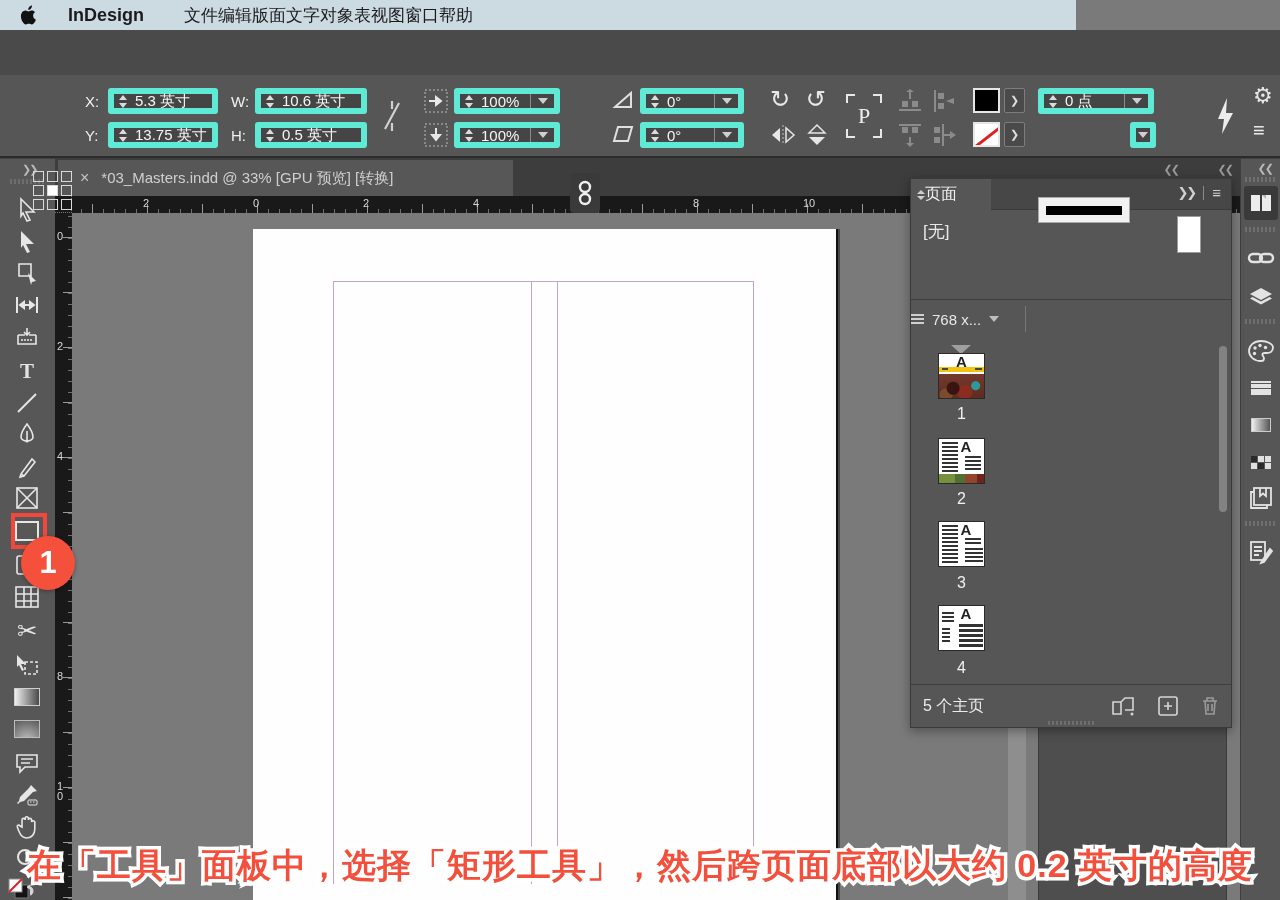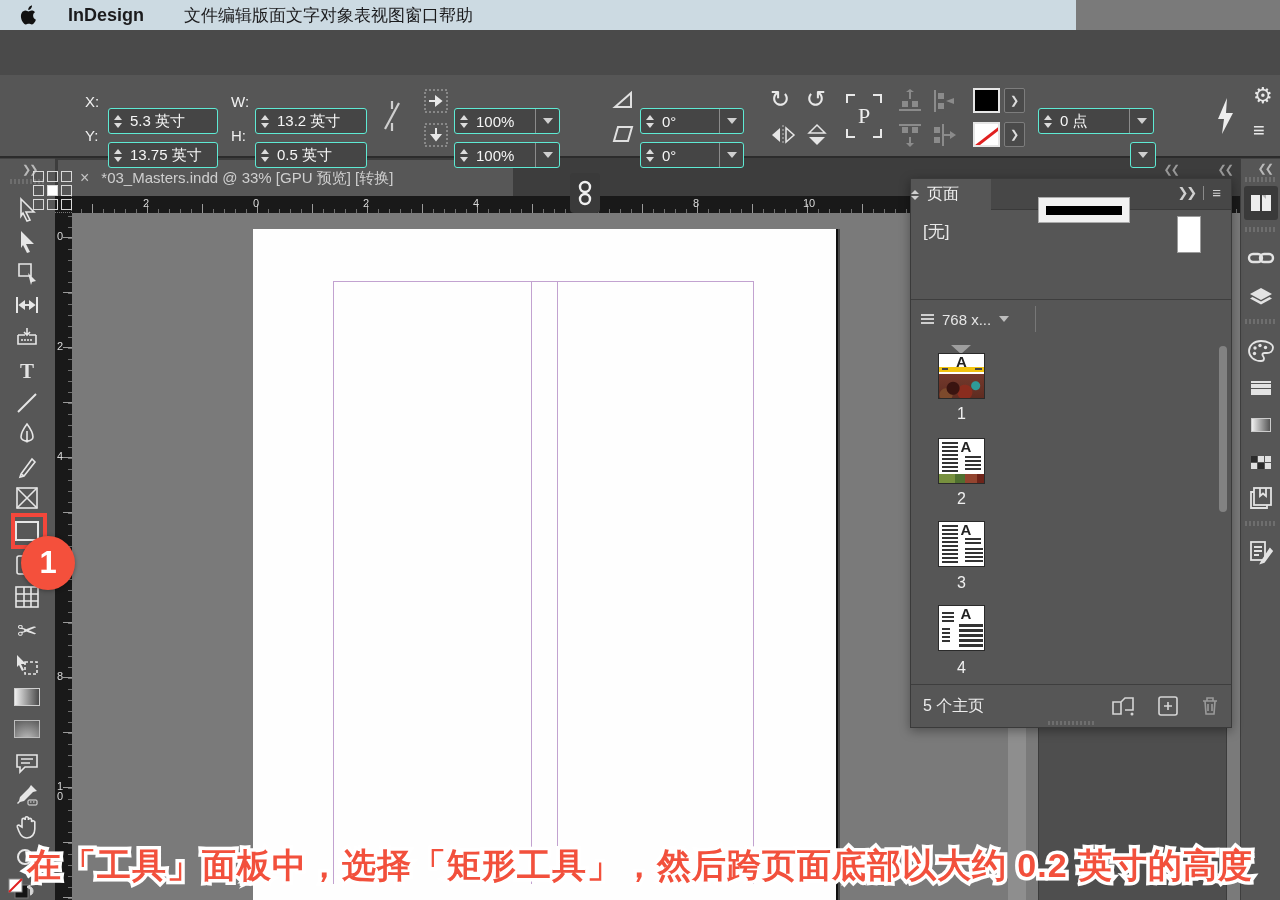--- a/index.html
+++ b/index.html
@@ -23,21 +23,21 @@
   #home-icon { left:104px; top:39px; }
   #win-title { left:383px; top:42px; color:#dedede; font-size:17px; }
   #share-icon { left:883px; top:38px; }
   #workspace { left:933px; top:44px; color:#dcdcdc; font-size:15px; display:flex; align-items:center; gap:7px; }
   .chev-down { width:0; height:0; border-left:5px solid transparent; border-right:5px solid transparent; border-top:6px solid #cfcfcf; }
   #search-box { left:1048px; top:38px; width:230px; height:29px; background:#3e3e3e; border:1px solid #979797; border-radius:4px; color:#eee; font-size:14px; padding:0 8px; outline:none; }
 
   
   #controlbar { left:0; top:75px; width:1280px; height:83px; background:#565656; border-bottom:2px solid #2c2c2c; z-index:54; color:#ececec; }
   .cp-label { position:absolute; font-size:15px; color:#f0f0f0; }
-  .cp-field { position:absolute; height:26px; background:#454545; border:1px solid #5eead4; border-radius:3px; display:flex; align-items:center; color:#f5f5f5; font-size:15px;margin-top:20px; }
+  .cp-field { position:absolute; height:26px; background:#454545; border:6px solid #5eead4; border-radius:3px; display:flex; align-items:center; color:#f5f5f5; font-size:15px; }
   .stepper { width:17px; height:100%; display:flex; flex-direction:column; align-items:center; justify-content:center; gap:3px; border-right:0; }
   .st-up { width:0;height:0;border-left:4px solid transparent;border-right:4px solid transparent;border-bottom:5px solid #dcdcdc; }
   .st-dn { width:0;height:0;border-left:4px solid transparent;border-right:4px solid transparent;border-top:5px solid #dcdcdc; }
   .cp-val { padding-left:4px; white-space:nowrap; }
   .dd { margin-left:auto; width:24px; height:100%; border-left:1px solid #8b8b8b; display:flex; align-items:center; justify-content:center; }
   
   #refgrid { left:33px; top:96px; display:grid; grid-template-columns:repeat(3,11px); grid-template-rows:repeat(3,11px); gap:3px; }
   #refgrid i { border:1.5px solid #d9d9d9; background:transparent; }
   #refgrid i.sel { background:#ffffff; }
   .cp-icon { position:absolute; color:#e8e8e8; }
@@ -83,35 +83,35 @@
   #canvas { left:72px; top:213px; width:1168px; height:687px; background:#7a7a7a; overflow:hidden; z-index:1; }
   #page { position:absolute; left:181px; top:16px; width:585px; height:671px; background:#fefefe; border-right:2px solid #101010; box-shadow:2px 0 0 rgba(0,0,0,.4); }
   .guide-v { position:absolute; top:68px; width:1px; height:603px; background:#c2a2d0; }
   .guide-h { position:absolute; top:68px; left:80px; width:420px; height:1px; background:#c2a2d0; }
   #pb-light-strip { left:936px; top:515px; width:18px; height:172px; background:#8e8e8e; }
   #pb-dark-block { left:966px; top:515px; width:189px; height:172px; background:#4e4e4e; border-left:1px solid #3c3c3c; border-right:1px solid #3c3c3c; }
 
   
   #pages-panel { left:910px; top:178px; width:322px; height:550px; background:#565656; border:1px solid #3a3a3a; box-shadow:0 3px 10px rgba(0,0,0,.35); z-index:35; color:#e8e8e8; }
   #pp-header { position:absolute; left:0; top:0; width:100%; height:31px; background:#474747; border-bottom:1px solid #3a3a3a; }
-  #pp-tab { position:absolute; left:0; top:0; width:80px; height:31px; background:#565656; display:flex; align-items:center; gap:8px; padding-left:0; font-size:16px; color:#f0f0f0; }
+  #pp-tab { position:absolute; left:0; top:0; width:80px; height:31px; background:#565656; display:flex; align-items:center; padding-left:6px; font-size:16px; color:#f0f0f0; }
   .updn { display:flex; flex-direction:column; gap:2px; }
   .updn i { width:0;height:0;border-left:4px solid transparent;border-right:4px solid transparent; }
   .updn i.u { border-bottom:4px solid #cfcfcf; }
   .updn i.d { border-top:4px solid #cfcfcf; }
   #pp-hdr-icons { position:absolute; right:10px; top:6px; display:flex; align-items:center; gap:8px; color:#d0d0d0; }
   #pp-hdr-icons .chevs { font-size:13px; letter-spacing:-2px; }
   #pp-hdr-icons .bar { width:1px; height:14px; background:#8a8a8a; }
   #pp-hdr-icons .menu { font-size:15px; line-height:10px; }
   .master-row { position:absolute; left:0; width:100%; height:38px; }
   .master-name { position:absolute; left:12px; top:8px; font-size:17px; }
   .hl { background:#3e9df2; color:#0d3057; padding:1px 4px; }
   .master-swatch { position:absolute; right:30px; width:24px; height:37px; border:1px solid #9b9b9b; }
   #pp-divider { position:absolute; left:0; top:120px; width:100%; height:1px; background:#3e3e3e; }
-  #pp-sizerow { position:absolute; left:0; top:121px; width:100%; height:38px; display:flex; align-items:center; gap:8px; padding-left:10px; font-size:15px; color:#e6e6e6; }
+  #pp-sizerow { position:absolute; left:0; top:121px; width:100%; height:38px; display:flex; align-items:center; gap:8px; font-size:15px; color:#e6e6e6; }
   .stack-ic { width:13px; height:11px; background:repeating-linear-gradient(#cfcfcf 0 2px,transparent 2px 4px); }
   #pp-sizerow .vbar { width:1px; height:26px; background:#777; margin-left:18px; }
   .thumb { position:absolute; left:27px; width:47px; background:#fff; border:1px solid #2a2a2a; overflow:hidden; }
   .thumb .a { position:absolute; left:50%; transform:translateX(-50%); top:0; font-size:15px; font-weight:bold; color:#222; line-height:15px; }
   .tline { position:absolute; background:#3a3a3a; }
   .page-num { position:absolute; left:27px; width:47px; text-align:center; color:#f0f0f0; font-size:16px; }
   #thumb-tri { position:absolute; left:40px; top:166px; width:0; height:0; border-left:10px solid transparent; border-right:10px solid transparent; border-top:9px solid #9e9e9e; }
   #pp-scroll { position:absolute; right:4px; top:167px; width:8px; height:166px; border-radius:4px; background:#828282; }
   #pp-footline { position:absolute; left:0; bottom:42px; width:100%; height:1px; background:#3e3e3e; }
   #pp-footer { position:absolute; left:0; bottom:0; width:100%; height:42px; display:flex; align-items:center; padding:0 12px; font-size:16px; color:#ececec; }
@@ -208,21 +208,21 @@
       </span>
     <span class="cp-val">13.75 英寸</span>
   </div>
 
   <span class="cp-label" style="left:231px;top:18px;">W:</span>
   <div class="cp-field" style="left:255px;top:13px;width:112px;">
     <span class="stepper">
         <i class="st-up"></i>
         <i class="st-dn"></i>
       </span>
-    <span class="cp-val">13.2 英寸</span>
+    <span class="cp-val">10.6 英寸</span>
   </div>
   <span class="cp-label" style="left:231px;top:52px;">H:</span>
   <div class="cp-field" style="left:255px;top:47px;width:112px;">
     <span class="stepper">
         <i class="st-up"></i>
         <i class="st-dn"></i>
       </span>
     <span class="cp-val">0.5 英寸</span>
   </div>
 

